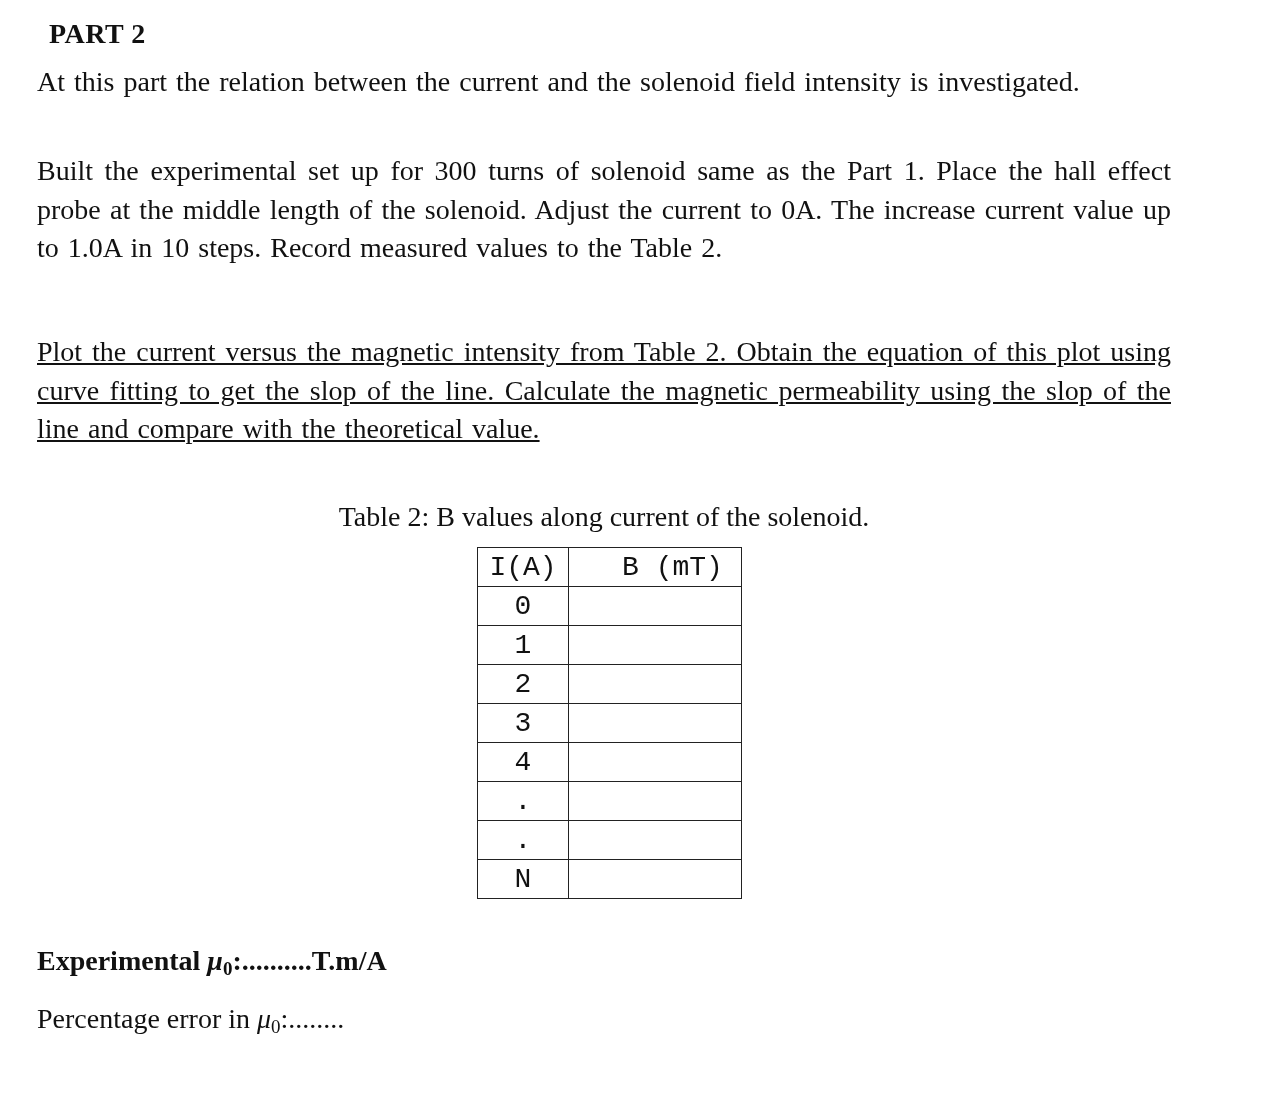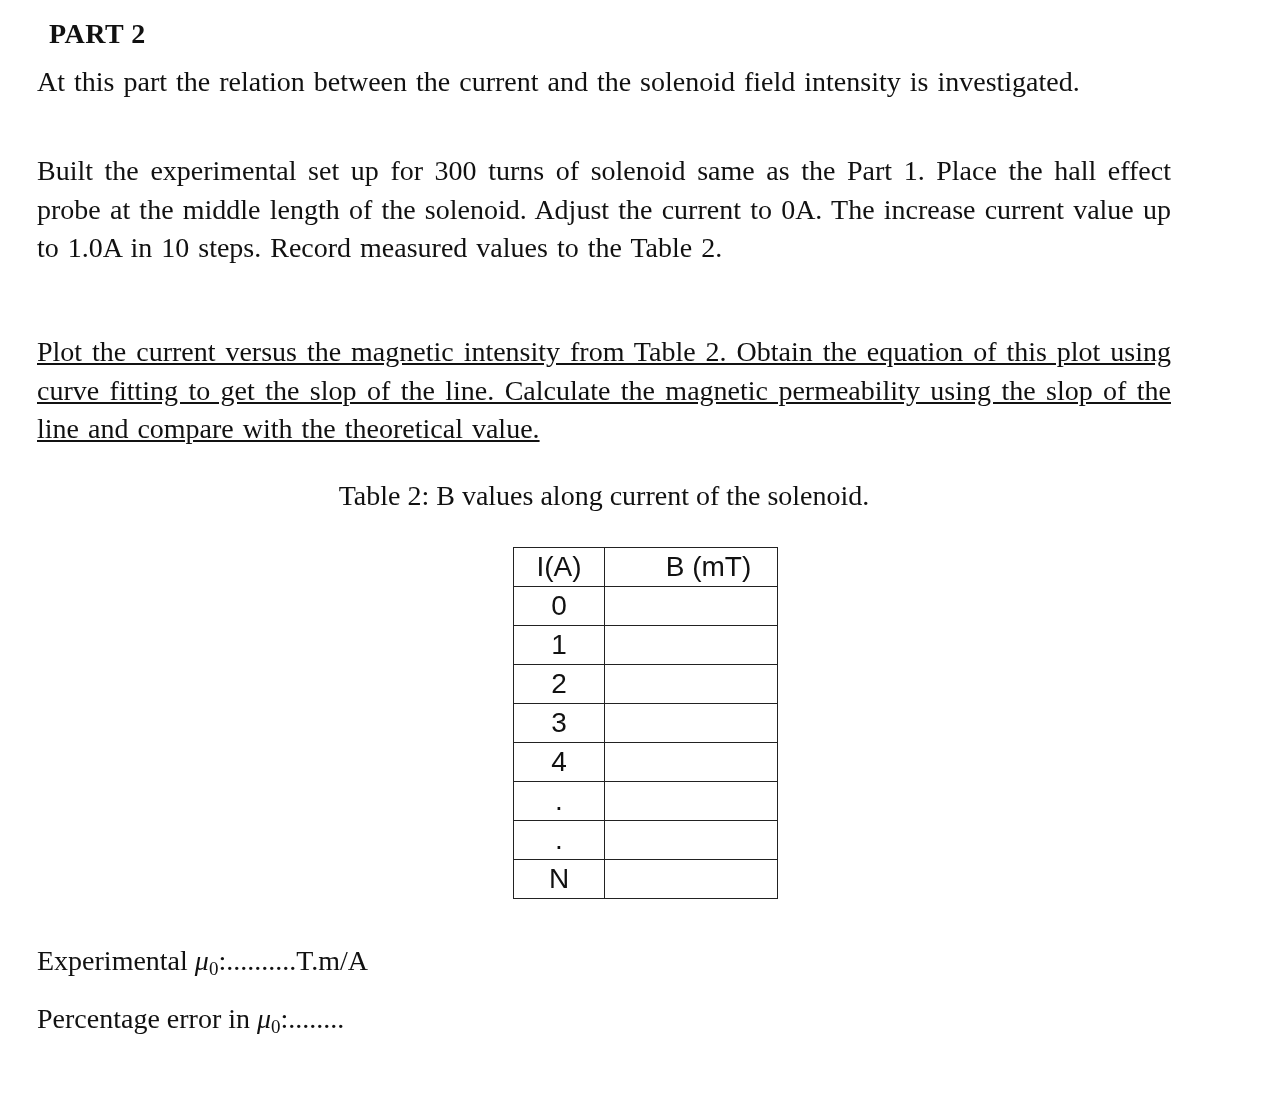--- a/index.html
+++ b/index.html
@@ -12,27 +12,27 @@
       position:absolute; left:0; top:6px; margin:12px;
       font-size:28px; font-weight:bold; letter-spacing:0.5px;
       font-family:"Liberation Serif",serif;
     }
     p {
       position:absolute; left:0; margin:0; width:1134px;
       font-size:28px; line-height:38.7px; text-align:justify;
       font-family:"Liberation Serif",serif; word-spacing:2px;
     }
     .caption {
-      position:absolute; left:0; width:1134px; top:480px;
+      position:absolute; left:0; width:1134px; top:501px;
       text-align:center; font-size:28px; font-family:"Liberation Serif",serif;
       padding-left:0;
     }
     table.data {
-      position:absolute; left:476px; top:547px;
-      border-collapse:collapse; font-family:Liberation Sans, sans-serif; font-size:28px;
+      position:absolute; left:440px; top:547px;
+      border-collapse:collapse; font-family:Liberation Mono, monospace; font-size:28px;
     }
     table.data td, table.data th {
       border:1.5px solid #222; height:38px; padding:0; text-align:center; font-weight:normal;
     }
     table.data .c1 { width:90px; }
     table.data .c2 { width:137px;padding-left:35px; }
     .line { position:absolute; left:0; font-size:28px; font-family:"Liberation Serif",serif; }
     .mu { font-style:italic; }
     .sub { font-size:19px; vertical-align:-5px; font-style:normal; }
   </style>
@@ -82,20 +82,20 @@
       <td class="c1">.</td>
       <td class="c2"></td>
     </tr>
     <tr>
       <td class="c1">N</td>
       <td class="c2"></td>
     </tr>
   </tbody>
     </table>
 
-  <div class="line" style="top:945px;">
+  <div class="line" style="top:945px;font-weight:bold;">
     <span>Experimental </span><span class="mu"><span>μ</span><span class="sub">0</span></span><span>:..........T.m/A</span>
   </div>
 
   <div class="line" style="top:1003px;">
     <span>Percentage error in </span><span class="mu"><span>μ</span><span class="sub">0</span></span><span>:........</span>
   </div>
 </div>
 
 </body></html>

